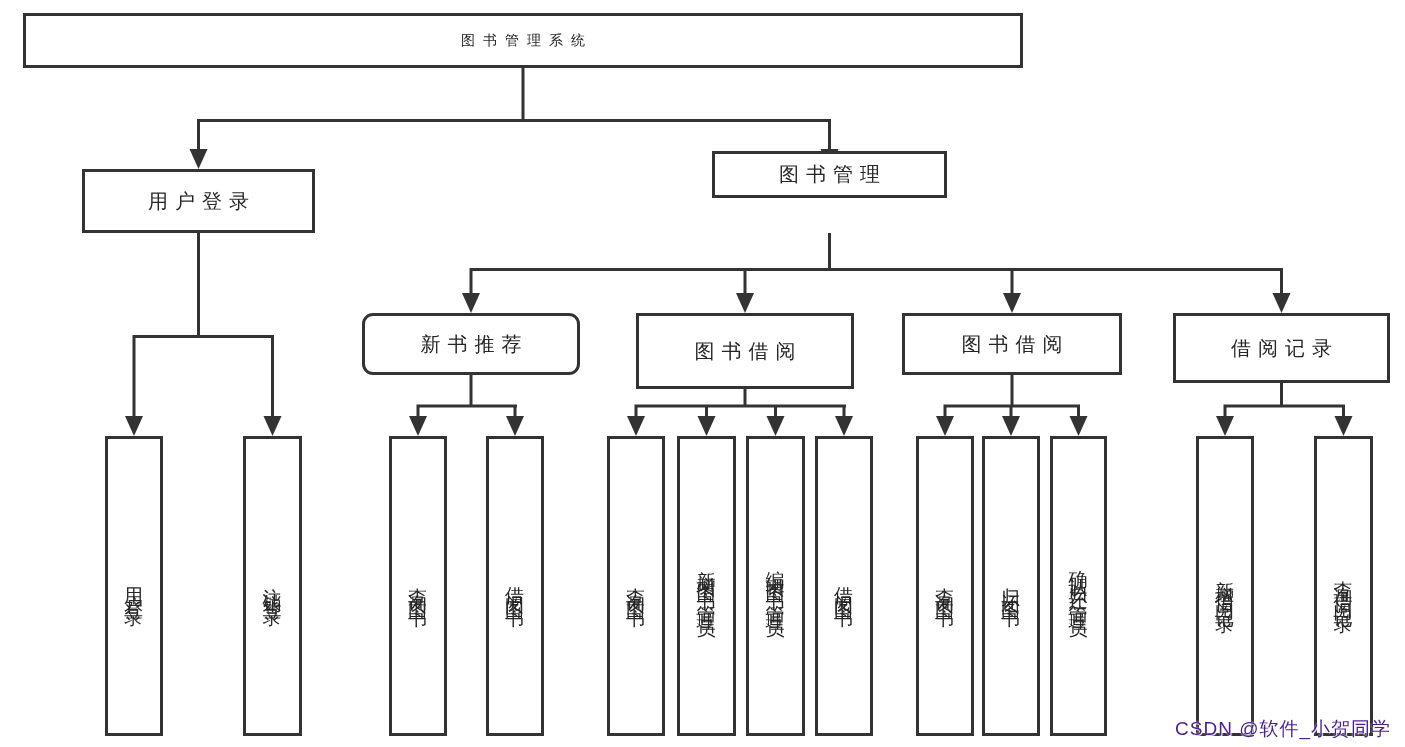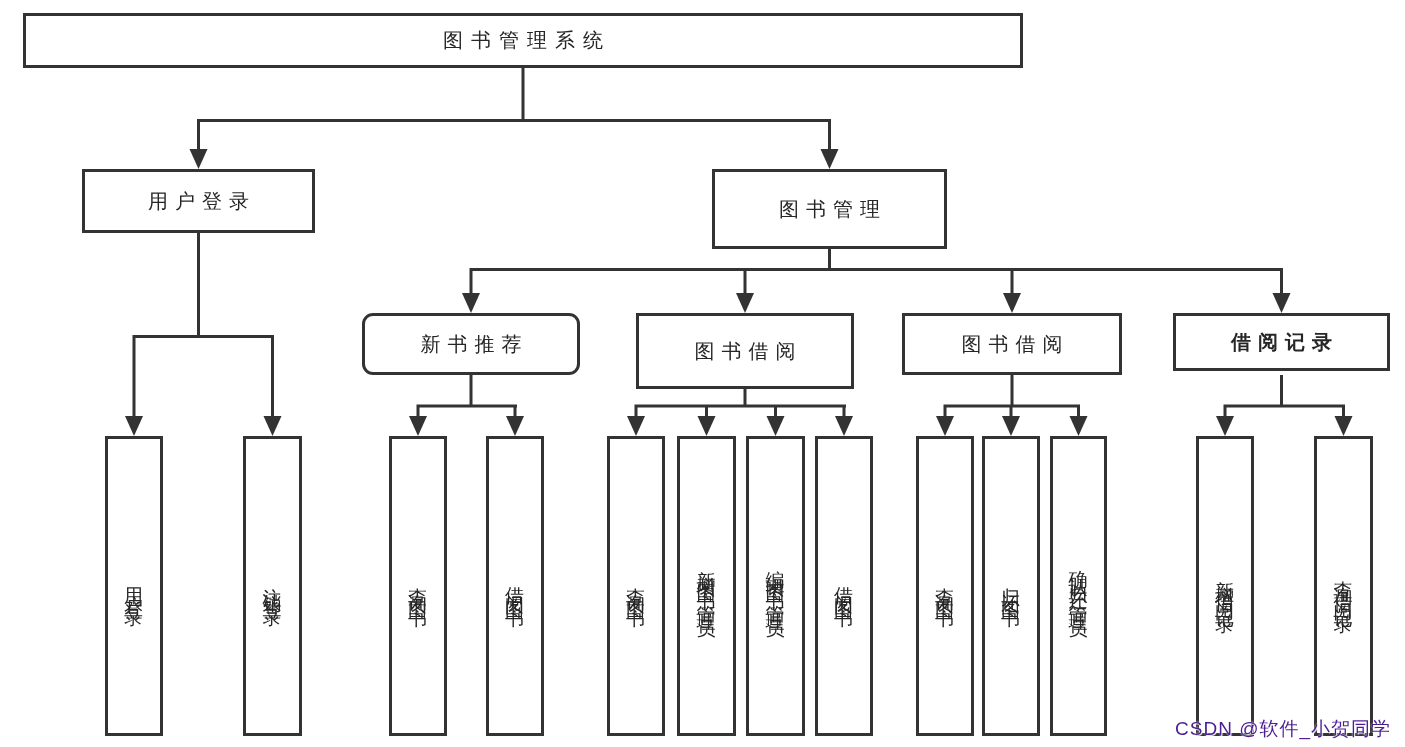--- a/index.html
+++ b/index.html
@@ -26,21 +26,21 @@
     justify-content: center;
     z-index: 2;
   }
   .box .hlabel {
     font-size: 20px;
     letter-spacing: 7px;
     padding-left: 7px; 
     white-space: nowrap;
   }
   .box.root .hlabel {
-    font-size: 20px;
+    font-size: 14px;
     letter-spacing: 8px;
     padding-left: 8px;
   }
   .box.vert .vlabel {
     writing-mode: vertical-rl;
     text-orientation: mixed;
     font-size: 19px;
     letter-spacing: 7px;
     line-height: 1;
     white-space: nowrap;
@@ -101,34 +101,34 @@
     </g>
   </svg>
 
   <div class="box root" style="left:23px; top:13px; width:1000px; height:55px;">
     <span class="hlabel">图书管理系统</span>
   </div>
 
   <div class="box" style="left:82px; top:169px; width:233px; height:64px;">
     <span class="hlabel">用户登录</span>
   </div>
-  <div class="box" style="left:712px; top:169px; width:235px; height:80px;">
+  <div class="box" style="left:712px; top:151px; width:235px; height:47px;">
     <span class="hlabel">图书管理</span>
   </div>
 
   <div class="box" style="left:362px; top:313px; width:218px; height:62px;border-radius:11px;">
     <span class="hlabel">新书推荐</span>
   </div>
   <div class="box" style="left:636px; top:313px; width:218px; height:76px;">
     <span class="hlabel">图书借阅</span>
   </div>
   <div class="box" style="left:902px; top:313px; width:220px; height:62px;">
     <span class="hlabel">图书借阅</span>
   </div>
-  <div class="box" style="left:1173px; top:313px; width:217px; height:58px;font-weight:bold;">
+  <div class="box" style="left:1173px; top:313px; width:217px; height:70px;">
     <span class="hlabel">借阅记录</span>
   </div>
 
   <div class="box vert" style="left:105px; top:436px; width:58px; height:300px;">
     <span class="vlabel">用户登录</span>
   </div>
   <div class="box vert" style="left:243px; top:436px; width:59px; height:300px;">
     <span class="vlabel">注销登录</span>
   </div>
   <div class="box vert" style="left:389px; top:436px; width:58px; height:300px;">

